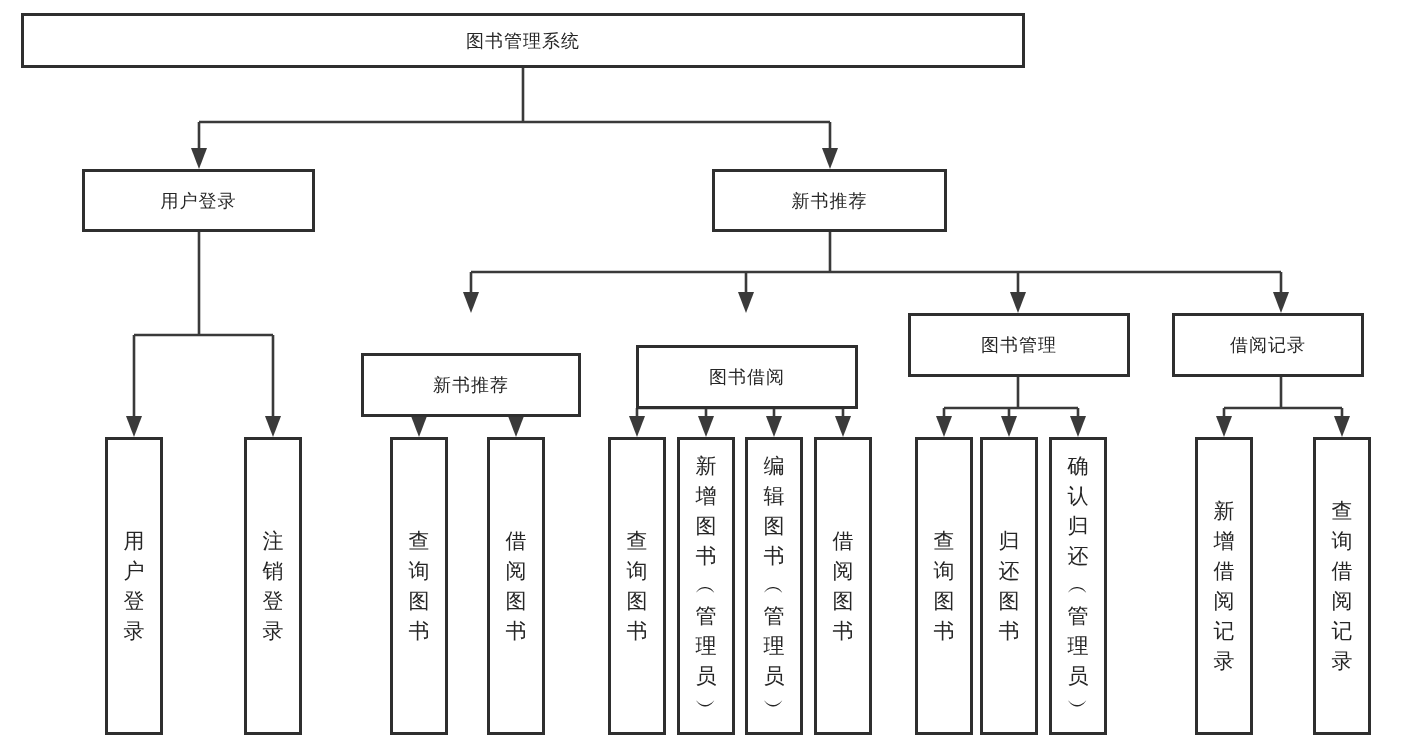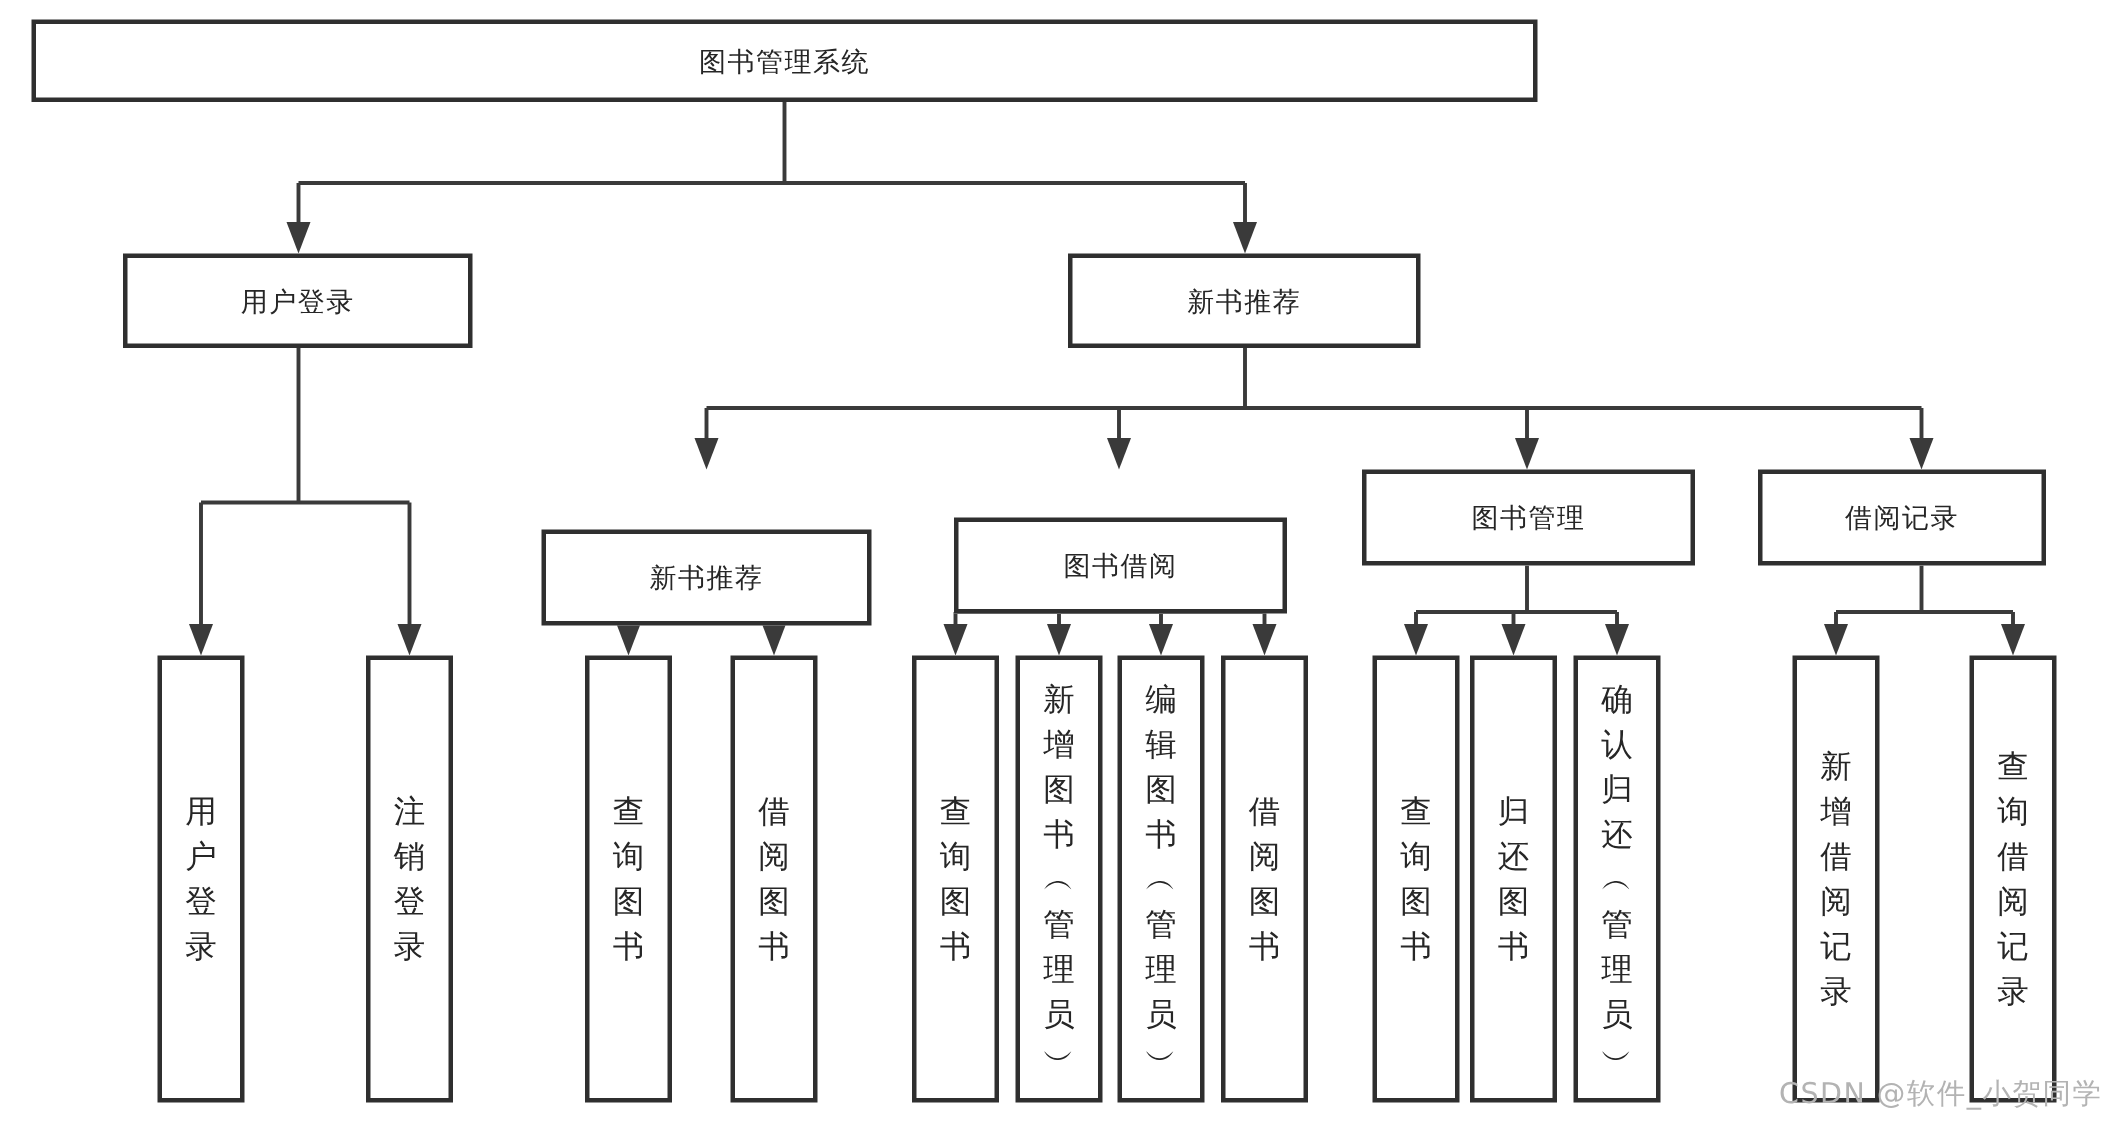--- a/index.html
+++ b/index.html
@@ -249,14 +249,13 @@
   </div>
   <div class="node leaf lf-13">
     <span class="vtext">查
 询
 借
 阅
 记
 录</span>
   </div>
 
-  <div class="watermark">CSDN @软件_小贺同学</div>
 </div>
 
 </body></html>

